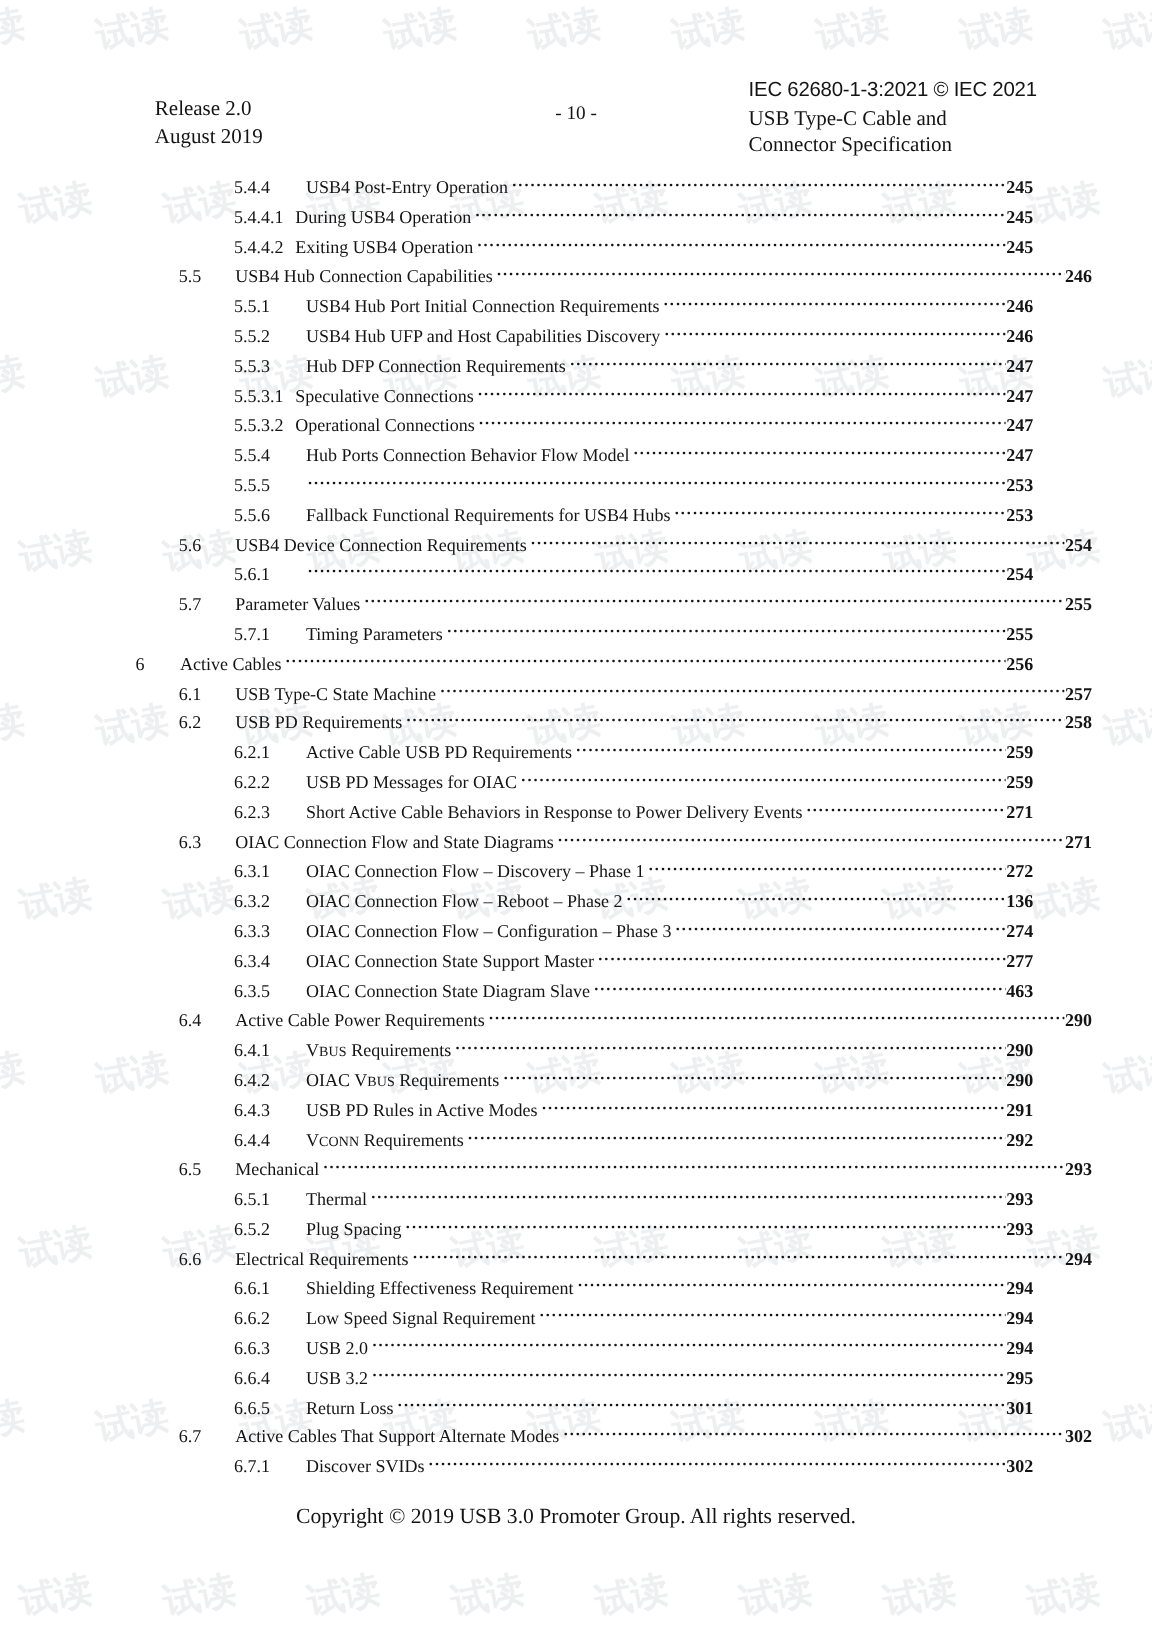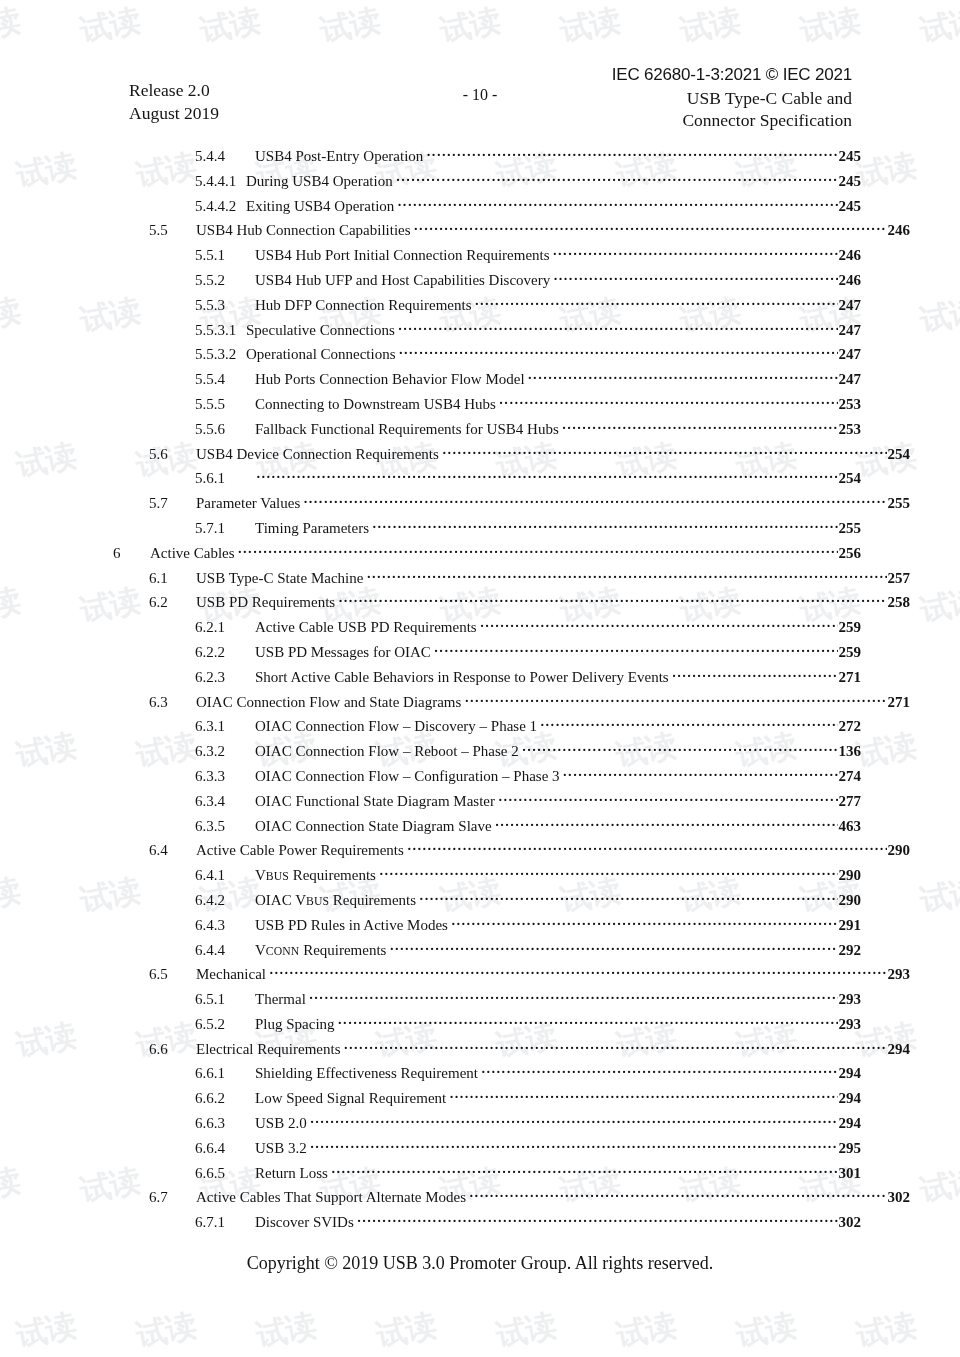--- a/index.html
+++ b/index.html
@@ -67,25 +67,24 @@
   .hdr-center {
     position: absolute;
     left: 415px;
     top: 86px;
     font-size: 16px;
     text-align: center;
     width: 130px;
   }
   .hdr-right {
     position: absolute;
-    right: 108px;
+    right: 96px;
     top: 64px;
     font-size: 17.5px;
     line-height: 22.5px;
-    text-align: right;
   }
   .hdr-right .line-iec {
     font-family: "Liberation Sans", sans-serif;
     font-size: 17px;
     letter-spacing: -0.2px;
   }
 
   
   #toc {
     position: absolute;
@@ -327,21 +326,20 @@
           <span class="toc-page">247</span>
         </div>
         <div class="toc-row lvl3">
           <span class="toc-num">5.5.4</span>
           <span class="toc-title">Hub Ports Connection Behavior Flow Model</span>
           <span class="toc-leader"></span>
           <span class="toc-page">247</span>
         </div>
         <div class="toc-row lvl3">
           <span class="toc-num">5.5.5</span>
-          <span class="toc-title">Connecting to Downstream USB4 Hubs</span>
           <span class="toc-leader"></span>
           <span class="toc-page">253</span>
         </div>
         <div class="toc-row lvl3">
           <span class="toc-num">5.5.6</span>
           <span class="toc-title">Fallback Functional Requirements for USB4 Hubs</span>
           <span class="toc-leader"></span>
           <span class="toc-page">253</span>
         </div>
         <div class="toc-row lvl2">
@@ -422,21 +420,21 @@
           <span class="toc-page">136</span>
         </div>
         <div class="toc-row lvl3">
           <span class="toc-num">6.3.3</span>
           <span class="toc-title">OIAC Connection Flow – Configuration – Phase 3</span>
           <span class="toc-leader"></span>
           <span class="toc-page">274</span>
         </div>
         <div class="toc-row lvl3">
           <span class="toc-num">6.3.4</span>
-          <span class="toc-title">OIAC Functional State Diagram Master</span>
+          <span class="toc-title">OIAC Connection State Support Master</span>
           <span class="toc-leader"></span>
           <span class="toc-page">277</span>
         </div>
         <div class="toc-row lvl3">
           <span class="toc-num">6.3.5</span>
           <span class="toc-title">OIAC Connection State Diagram Slave</span>
           <span class="toc-leader"></span>
           <span class="toc-page">463</span>
         </div>
         <div class="toc-row lvl2">

